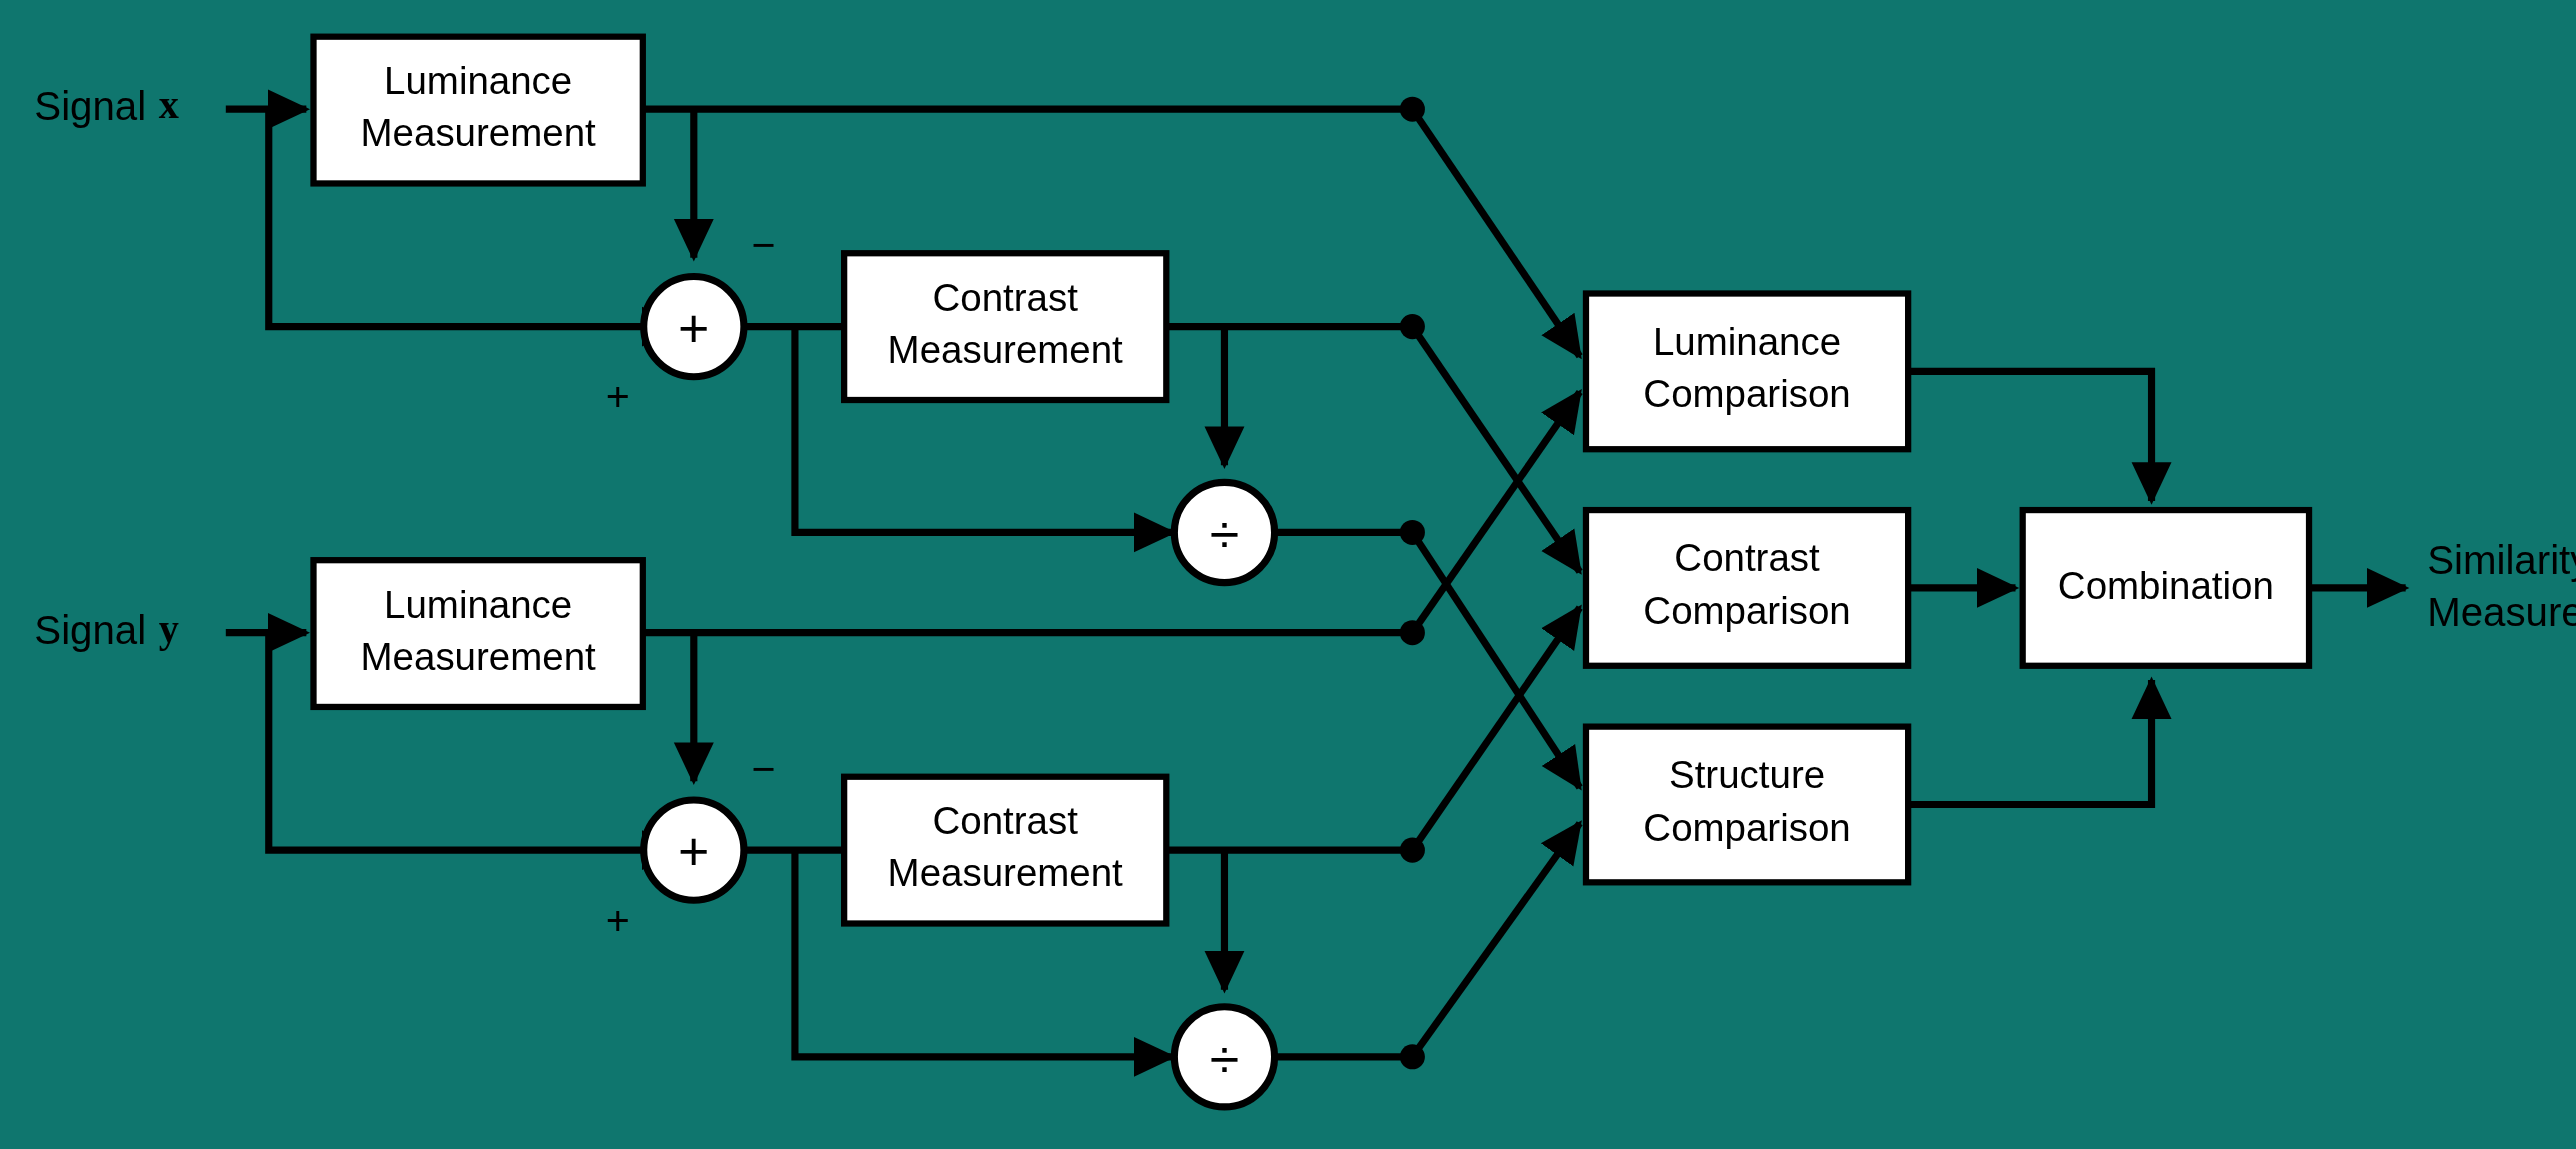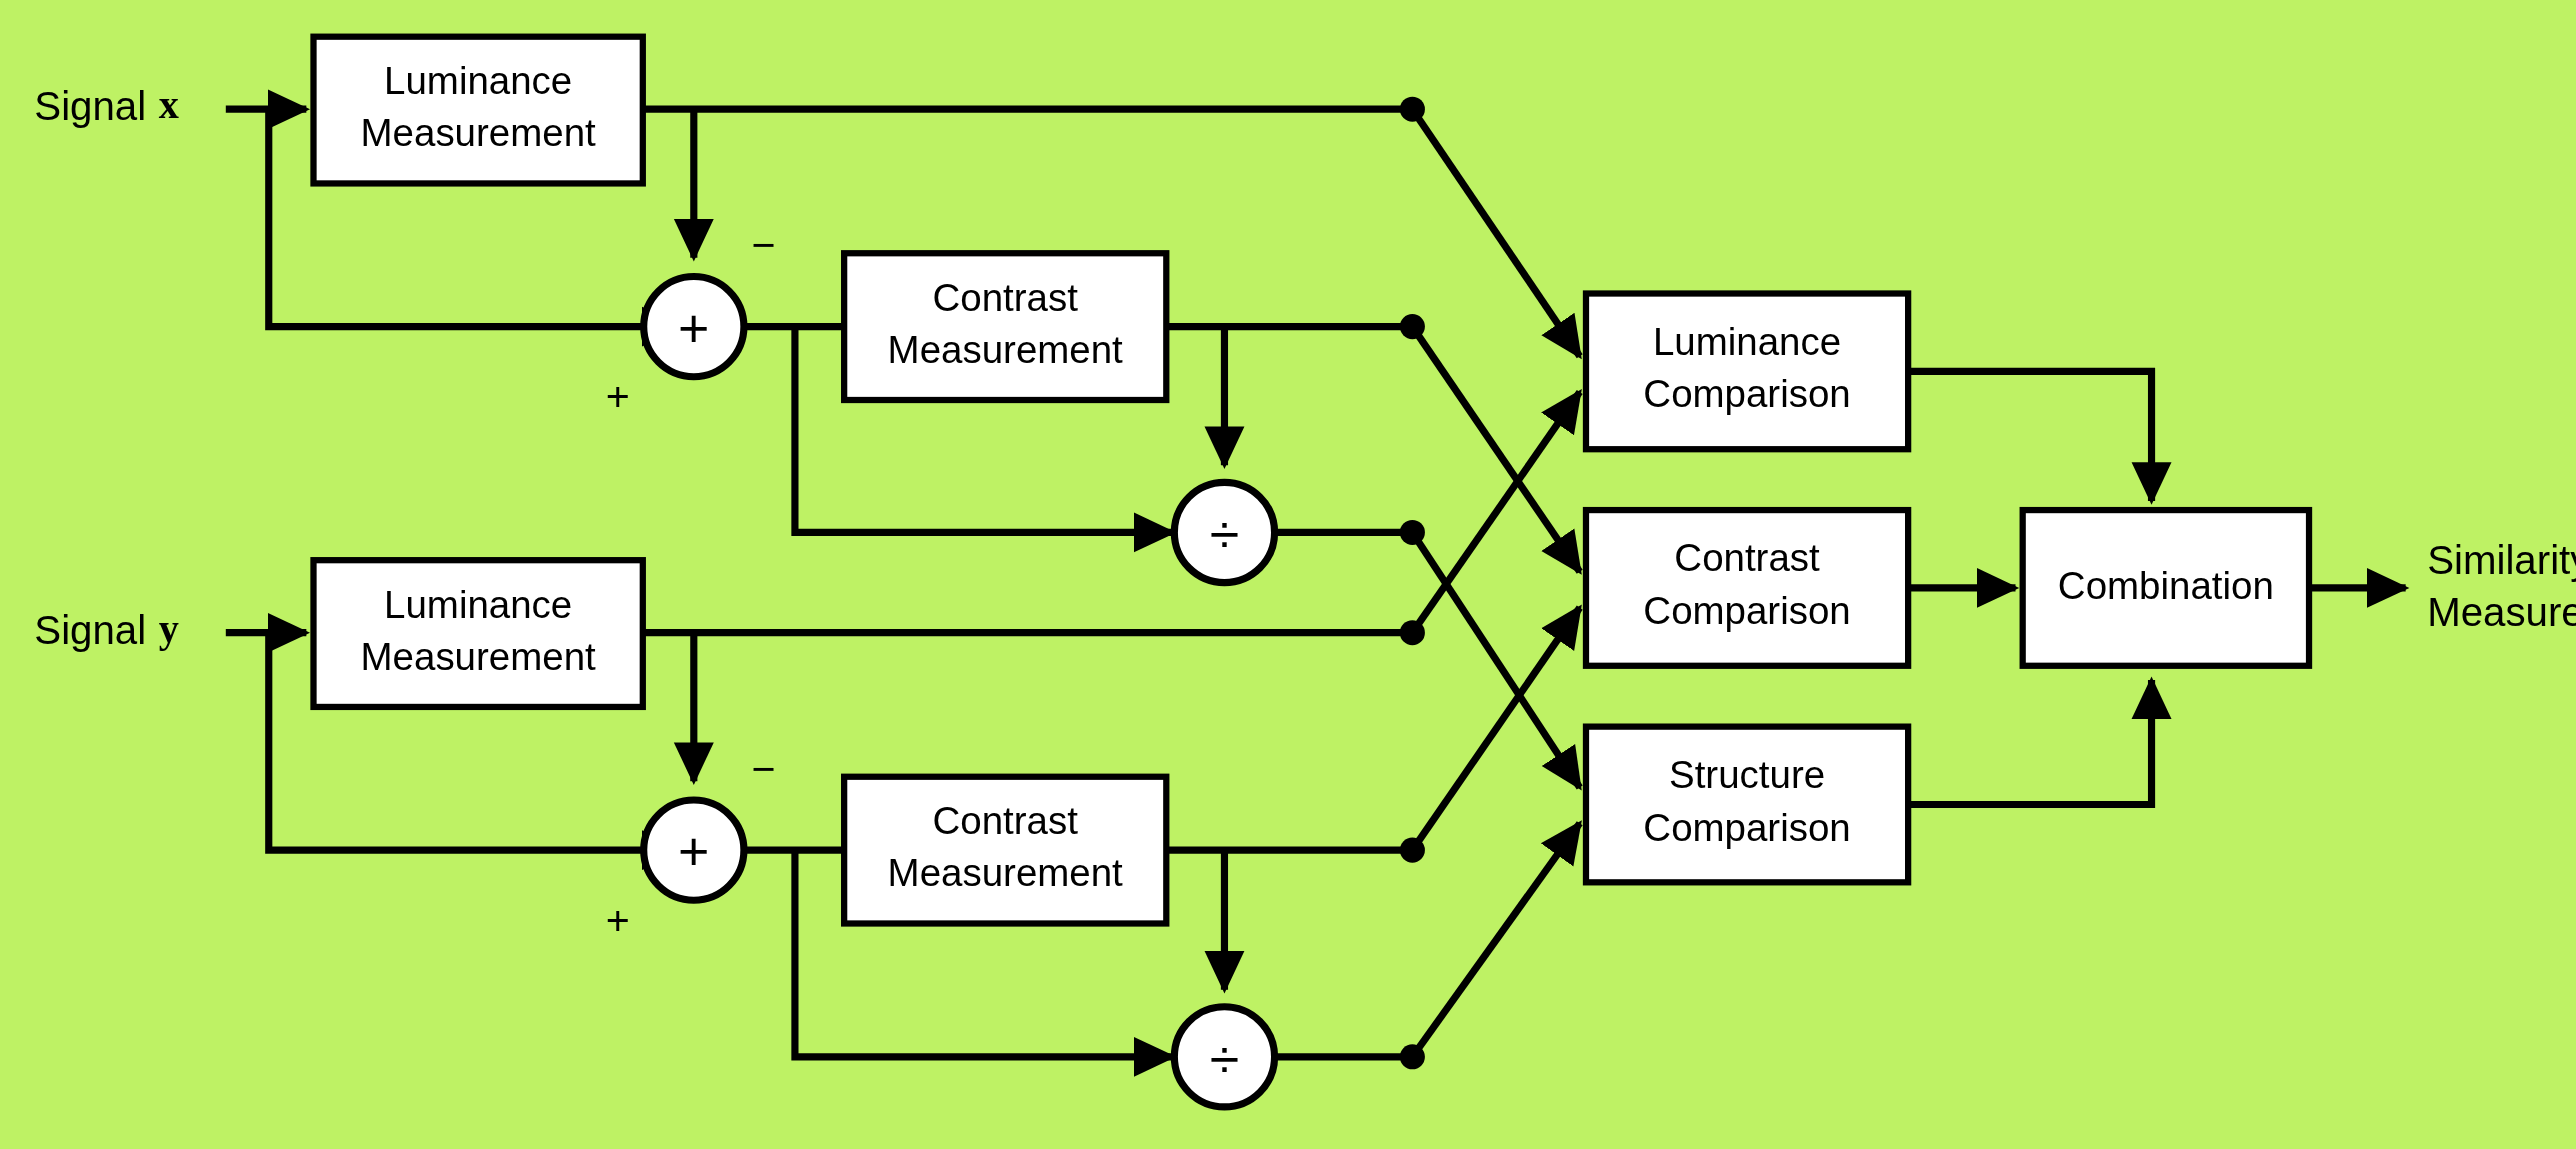--- a/index.html
+++ b/index.html
@@ -10,21 +10,21 @@
   body {
     width: 2576px;
     height: 1149px;
     overflow: hidden;
     font-family: "Liberation Sans", sans-serif;
   }
   #diagram-root {
     position: relative;
     width: 2576px;
     height: 1149px;
-    background: #bef264;
+    background: #0f766e;
   }
   svg#ssim-svg {
     display: block;
     width: 2576px;
     height: 1149px;
   }
   .blk-rect {
     fill: #ffffff;
     stroke: #000000;
     stroke-width: 7;

